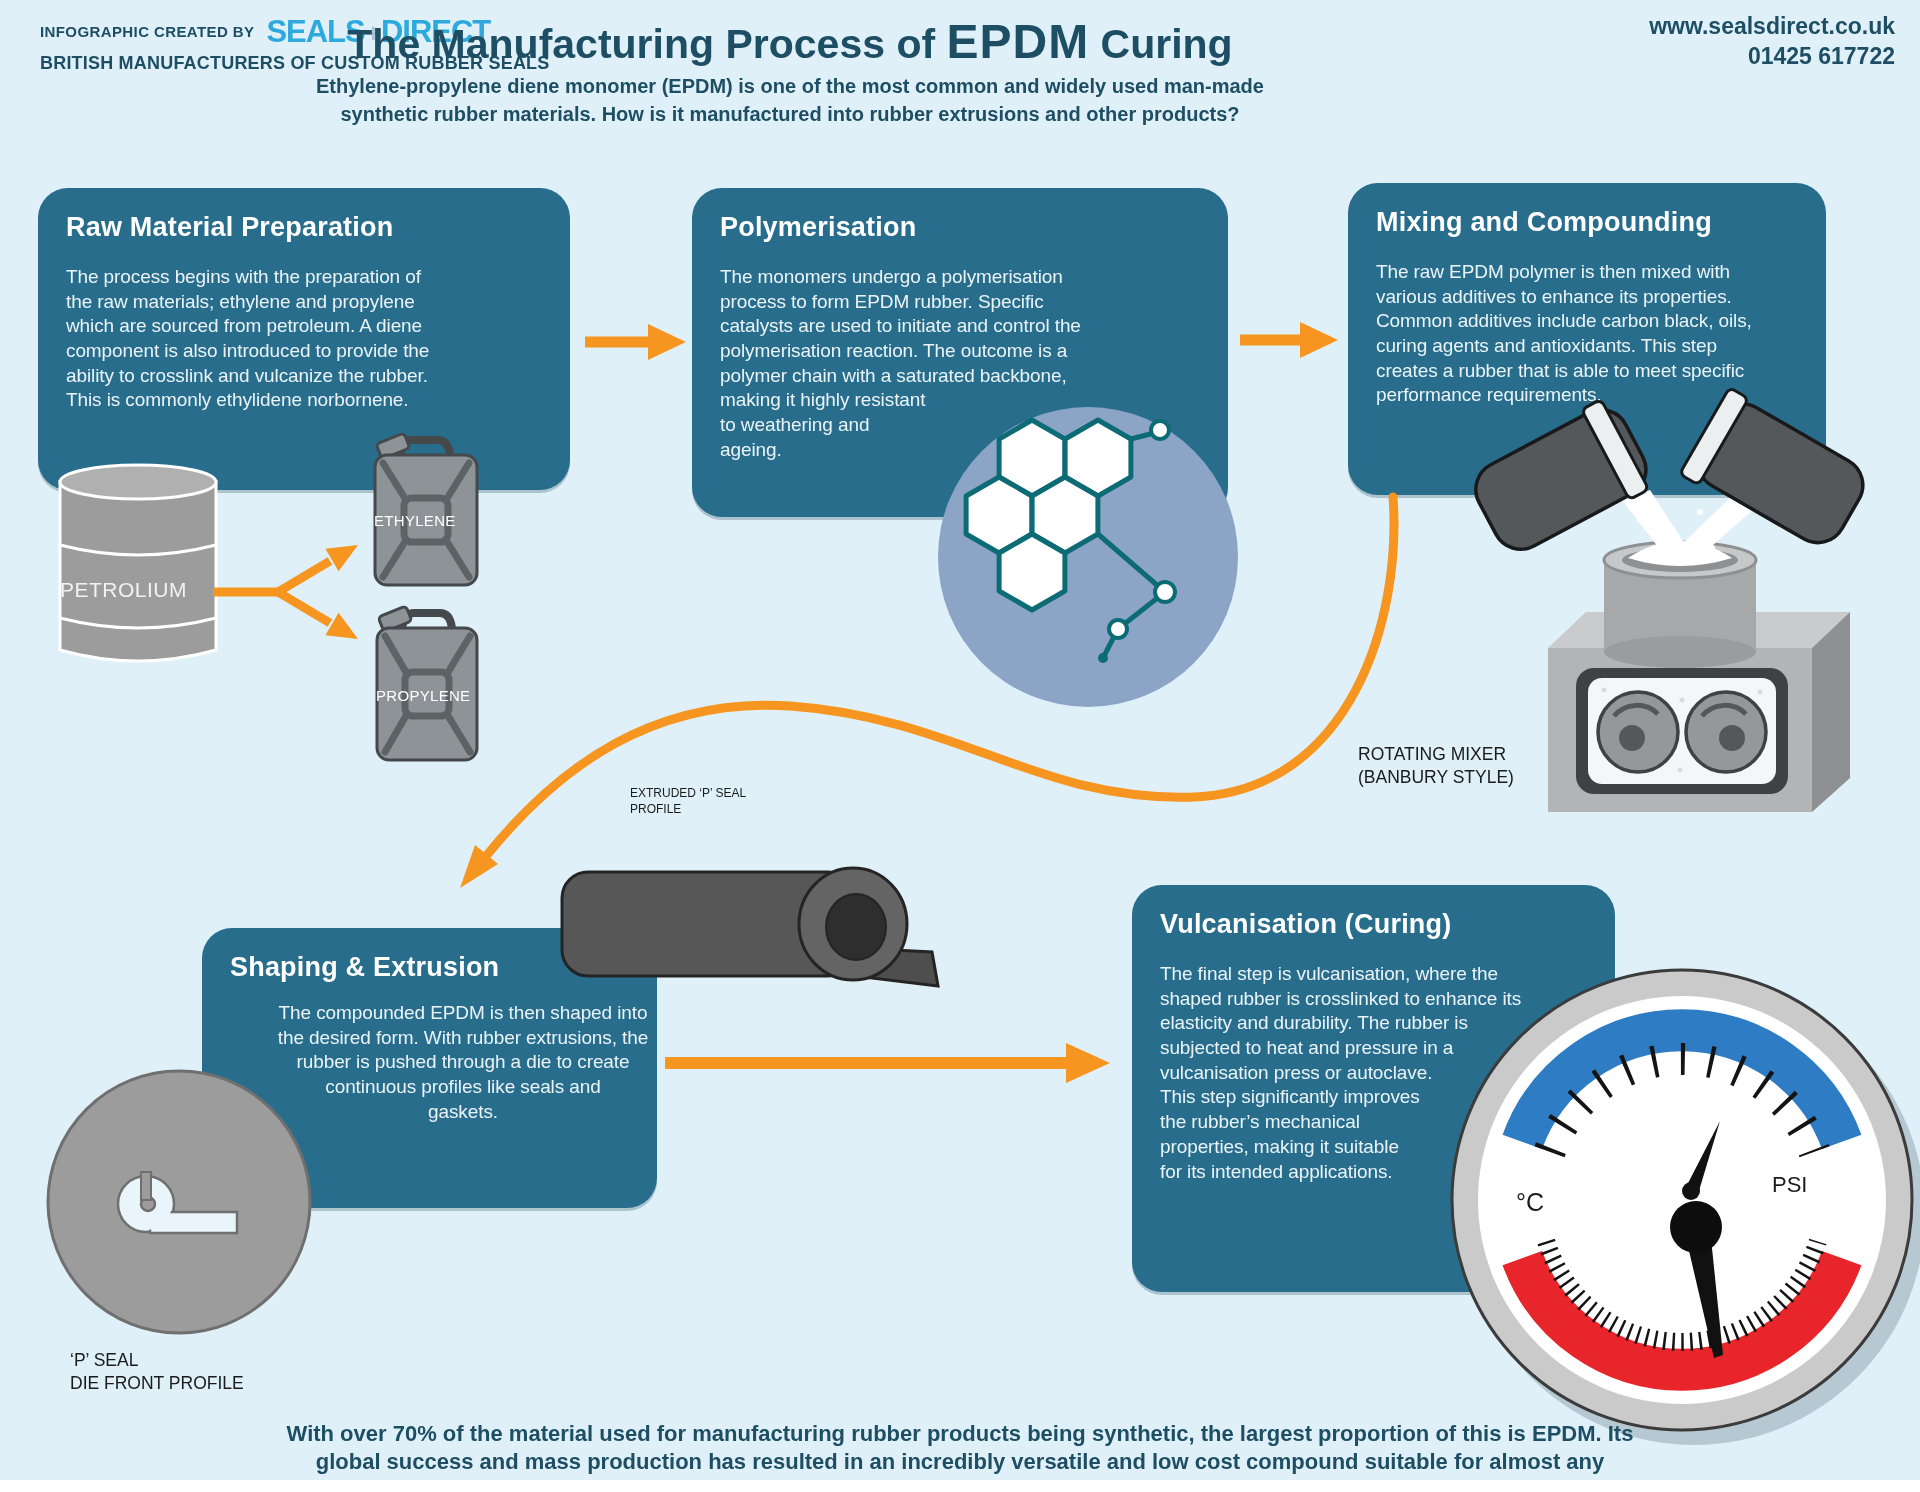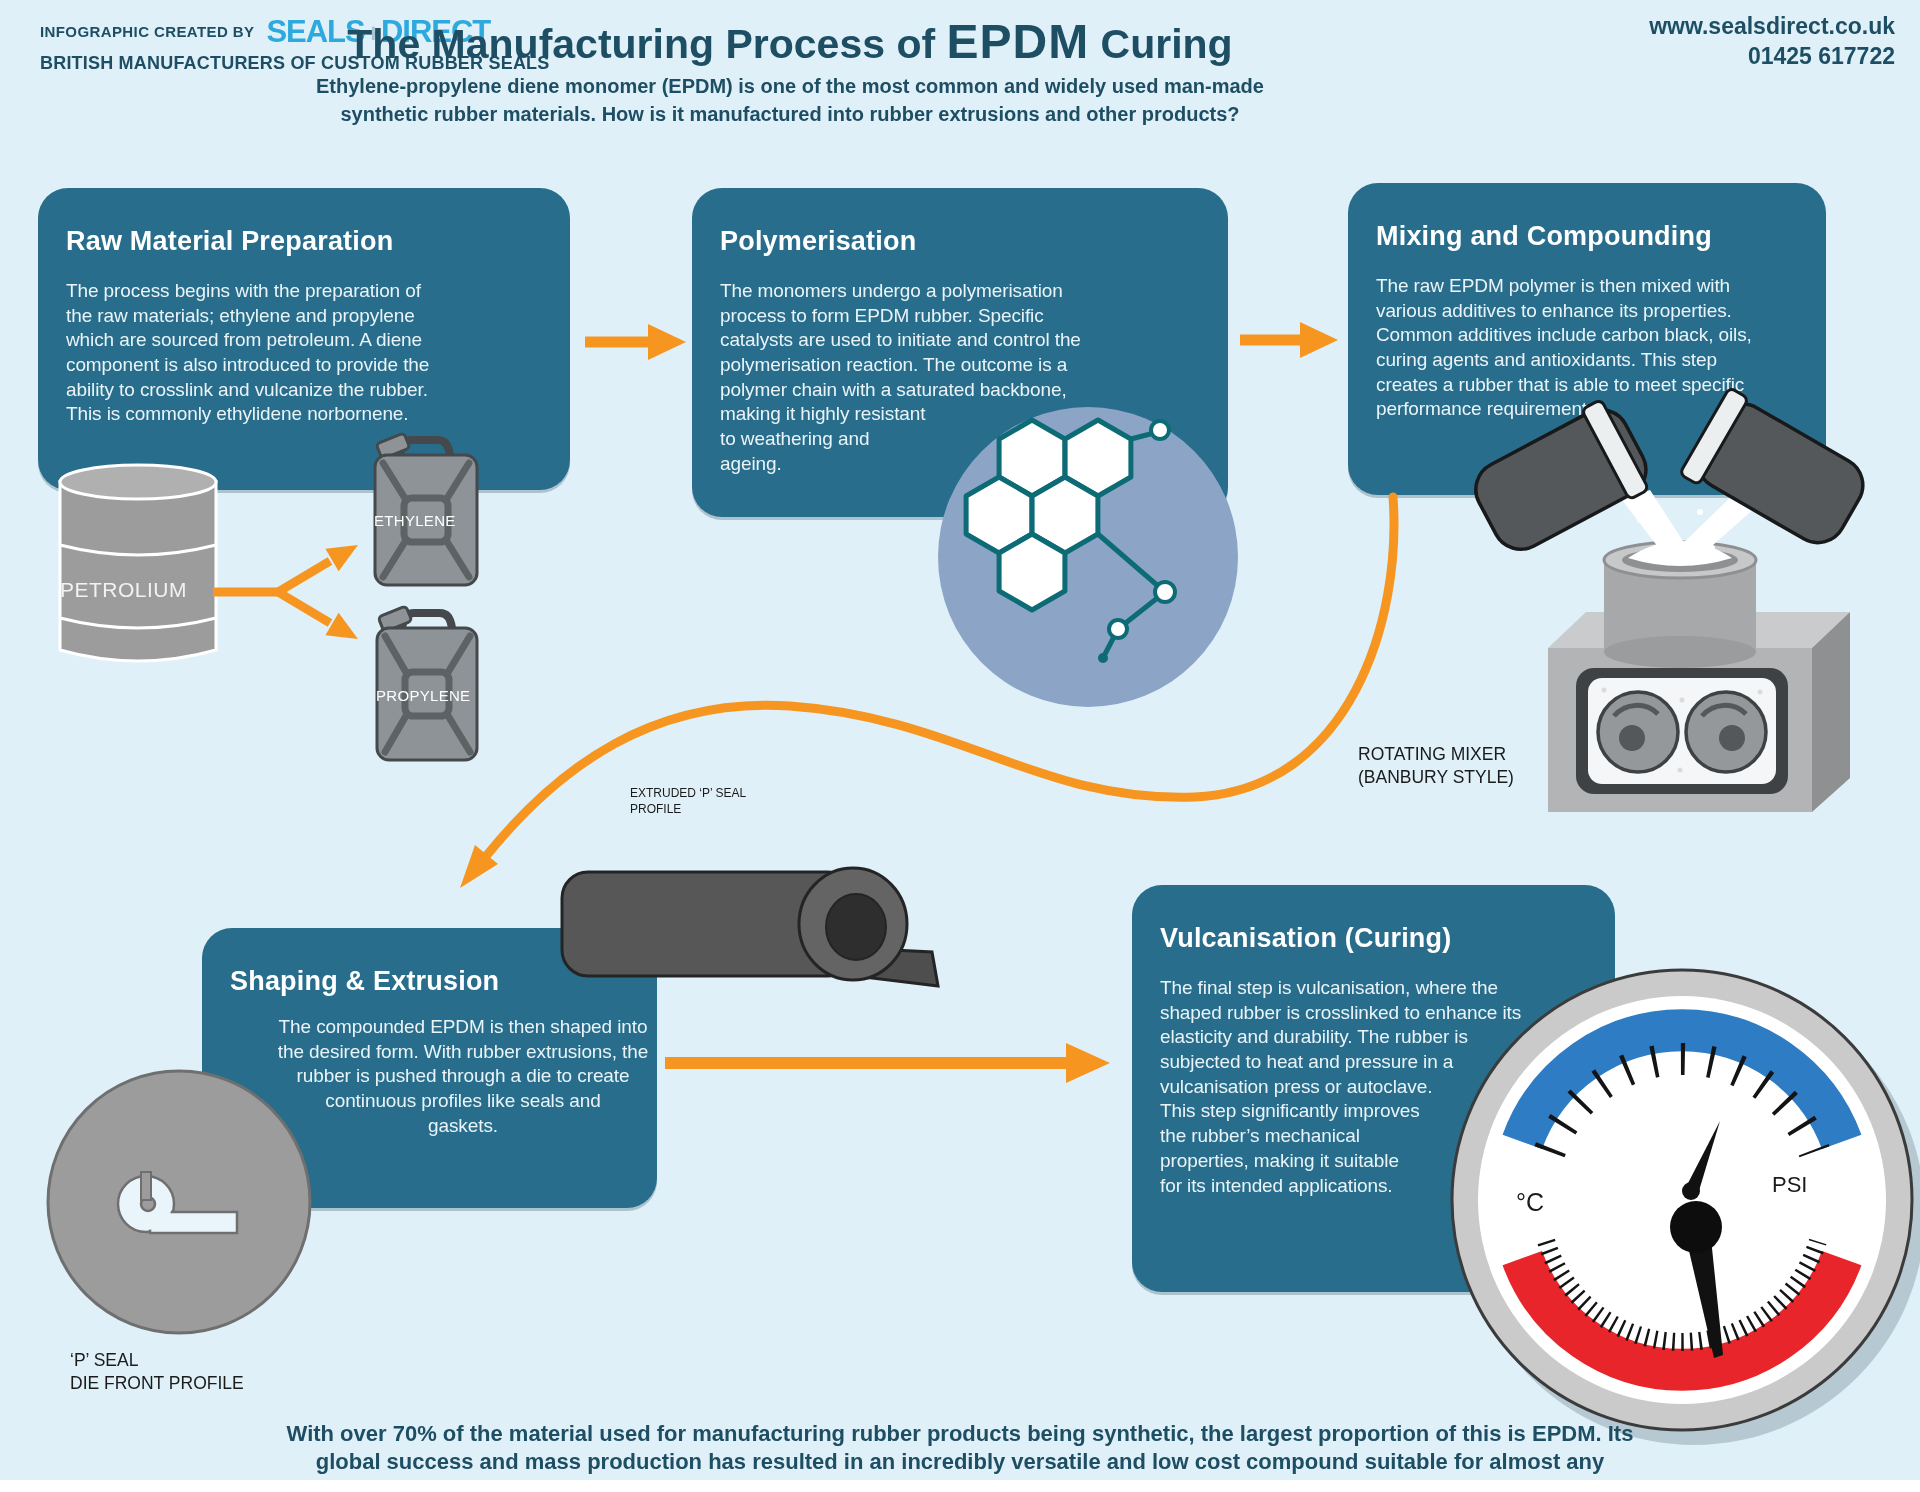--- a/index.html
+++ b/index.html
@@ -14,21 +14,21 @@
   #brand{font-size:31px;font-weight:bold;letter-spacing:-1px;color:#2EA9DE;line-height:1;}
   #brand .plus{color:#A9C3D2;font-size:26px;padding:0 1px;}
   #credit .row2{font-size:18px;font-weight:bold;letter-spacing:.2px;margin-top:6px;}
   #title{left:340px;top:14px;width:900px;text-align:center;font-size:41px;font-weight:bold;}
   #title .epdm{font-size:48px;letter-spacing:1px;}
   #contact{right:25px;top:12px;text-align:right;font-size:23px;font-weight:bold;line-height:1.3;}
   #intro{left:240px;top:72px;width:1100px;text-align:center;font-size:20px;font-weight:bold;line-height:1.4;white-space:pre-line;}
 
   
   .panel{position:absolute;z-index:1;background:#286E8C;border-radius:30px;color:#fff;
-         padding:38px 28px;box-sizing:border-box;box-shadow:0 3px 0 rgba(20,60,80,0.25);}
+         padding:24px 28px;box-sizing:border-box;box-shadow:0 3px 0 rgba(20,60,80,0.25);}
   .panel h2{margin:0 0 22px 0;font-size:27px;font-weight:bold;letter-spacing:.2px;}
   .panel .pbody{font-size:19px;line-height:1.3;color:#EAF4F8;white-space:pre-line;letter-spacing:-0.1px;}
   #panel-raw{left:38px;top:188px;width:532px;height:302px;}
   #panel-poly{left:692px;top:188px;width:536px;height:329px;}
   #panel-mix{left:1348px;top:183px;width:478px;height:312px;padding-right:24px;}
   #panel-shape{left:202px;top:928px;width:455px;height:280px;}
   #panel-shape .pbody{margin-left:44px;width:378px;text-align:center;}
   #panel-shape h2{margin-bottom:18px;}
   #panel-vulc{left:1132px;top:885px;width:483px;height:407px;}
 

